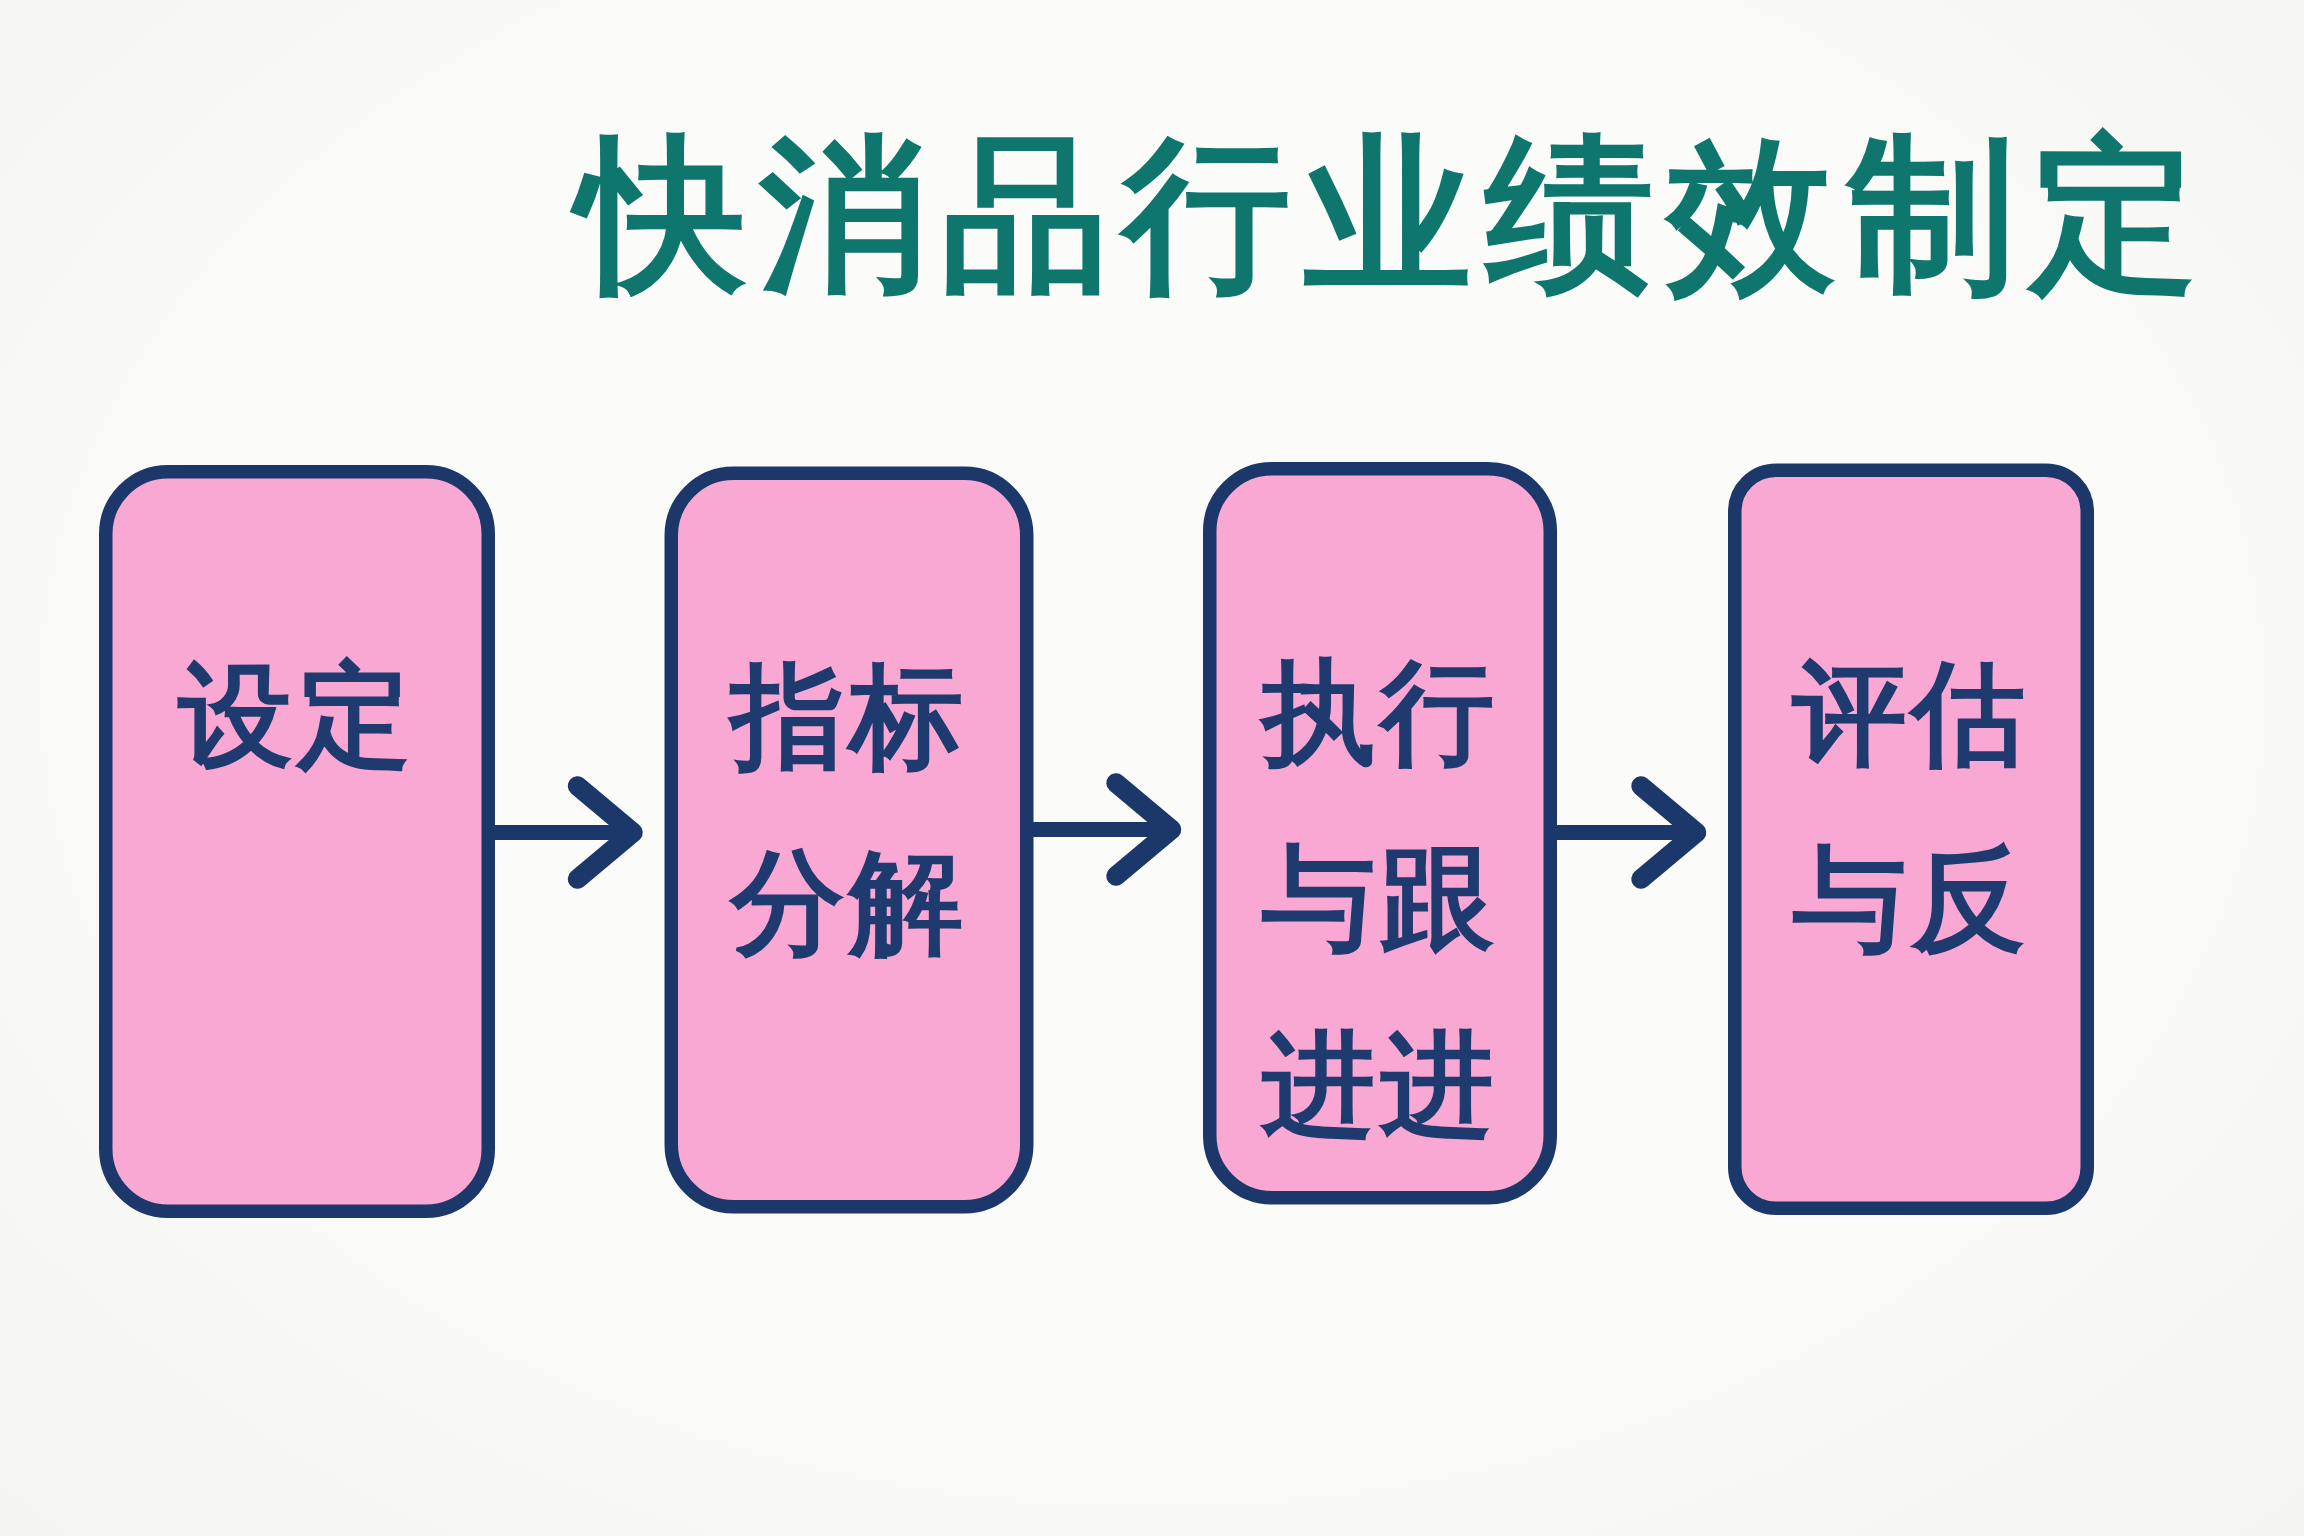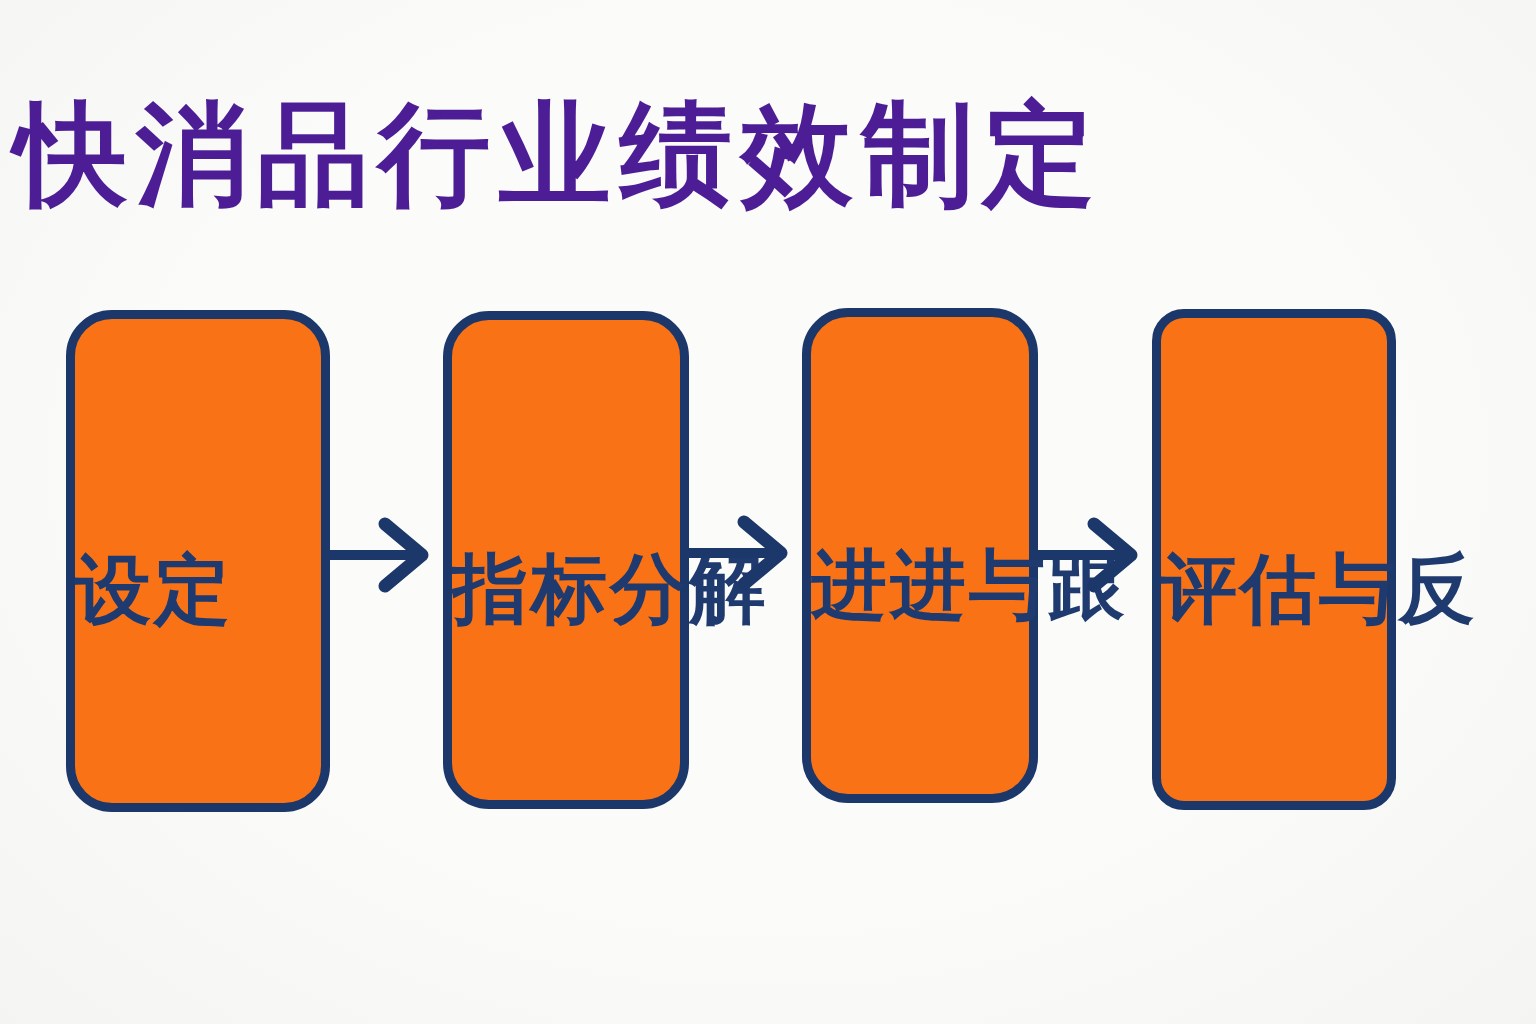--- a/index.html
+++ b/index.html
@@ -16,38 +16,38 @@
   .canvas {
     position: relative;
     width: 1536px;
     height: 1024px;
   }
   .title {
     position: absolute;
     top: 70px;
     left: 0;
     width: 1470px;
-    margin: 15px;
-    text-align: left;
+    margin: 4px;
+    text-align: right;
     font-size: 112px;
     line-height: 1.25;
     font-weight: 900;
     letter-spacing: 0.08em;
-    color: #4c1d95;
+    color: #0f766e;
   }
   .step-box {
     position: absolute;
     box-sizing: border-box;
-    background: #f97316;
+    background: #f9a8d4;
     border: 9px solid #1c3769;
     border-radius: 46px;
     display: flex;
-    flex-direction: row;
+    flex-direction: column;
     align-items: center;
-    padding-top: 58px;
+    padding-top: 97px;
   }
   .step-line {
     display: block;
     font-size: 76px;
     line-height: 124px;
     font-weight: 900;
     letter-spacing: 0.04em;
     color: #1e3a6e;
     white-space: nowrap;
   }
@@ -76,22 +76,23 @@
     <span class="step-line">指标</span>
     <span class="step-line">分解</span>
   </section>
 
   <svg class="arrow" style="left:687px; top:508px;" width="116" height="90" viewBox="0 0 116 90">
     <line x1="0" y1="45" x2="85" y2="45" stroke="#1c3769" stroke-width="10"></line>
     <polyline points="57,14 94,45 57,76" fill="none" stroke="#1c3769" stroke-width="13" stroke-linecap="round" stroke-linejoin="round"></polyline>
   </svg>
 
   <section class="step-box" style="left:802px; top:308px; width:236px; height:495px;">
+    <span class="step-line">执行</span>
+    <span class="step-line">与跟</span>
     <span class="step-line">进进</span>
-    <span class="step-line">与跟</span>
   </section>
 
   <svg class="arrow" style="left:1036px; top:510px;" width="117" height="90" viewBox="0 0 117 90">
     <line x1="0" y1="45" x2="86" y2="45" stroke="#1c3769" stroke-width="10"></line>
     <polyline points="58,14 95,45 58,76" fill="none" stroke="#1c3769" stroke-width="13" stroke-linecap="round" stroke-linejoin="round"></polyline>
   </svg>
 
   <section class="step-box" style="left:1152px; top:309px; width:244px; height:501px;border-radius:32px;">
     <span class="step-line">评估</span>
     <span class="step-line">与反</span>

